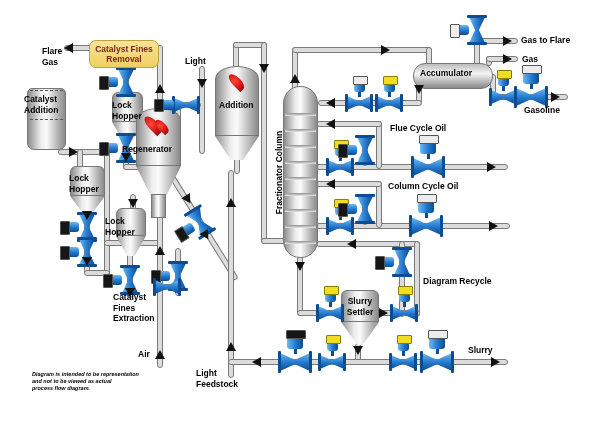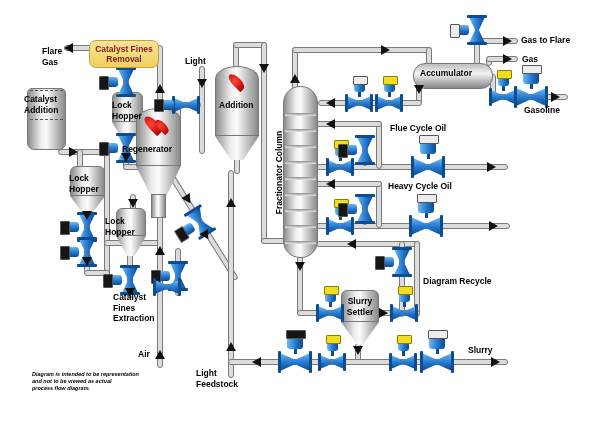--- a/index.html
+++ b/index.html
@@ -393,21 +393,21 @@
     <div class="lbl" style="left: 105px; top: 216px;">Lock
 Hopper</div>
     <div class="lbl" style="left: 122px; top: 144px;">Regenerator</div>
     <div class="lbl" style="left: 219px; top: 100px;">Addition</div>
     <div class="lbl" style="left: 185px; top: 56px;">Light</div>
     <div class="lbl" style="left: 420px; top: 68px;">Accumulator</div>
     <div class="lbl" style="left: 521px; top: 35px;">Gas to Flare</div>
     <div class="lbl" style="left: 522px; top: 54px;">Gas</div>
     <div class="lbl" style="left: 524px; top: 105px;">Gasoline</div>
     <div class="lbl" style="left: 390px; top: 123px;">Flue Cycle Oil</div>
-    <div class="lbl" style="left: 388px; top: 181px;">Heavy Cycle Oil</div>
+    <div class="lbl" style="left: 388px; top: 181px;">Column Cycle Oil</div>
     <div class="lbl" style="left: 423px; top: 276px;">Diagram Recycle</div>
     <div class="lbl center" style="left: 341px; top: 296px; width: 38px;">Slurry
 Settler</div>
     <div class="lbl" style="left: 468px; top: 345px;">Slurry</div>
     <div class="lbl" style="left: 113px; top: 292px;">Catalyst
 Fines
 Extraction</div>
     <div class="lbl" style="left: 138px; top: 349px;">Air</div>
     <div class="lbl" style="left: 196px; top: 368px;">Light
 Feedstock</div>

